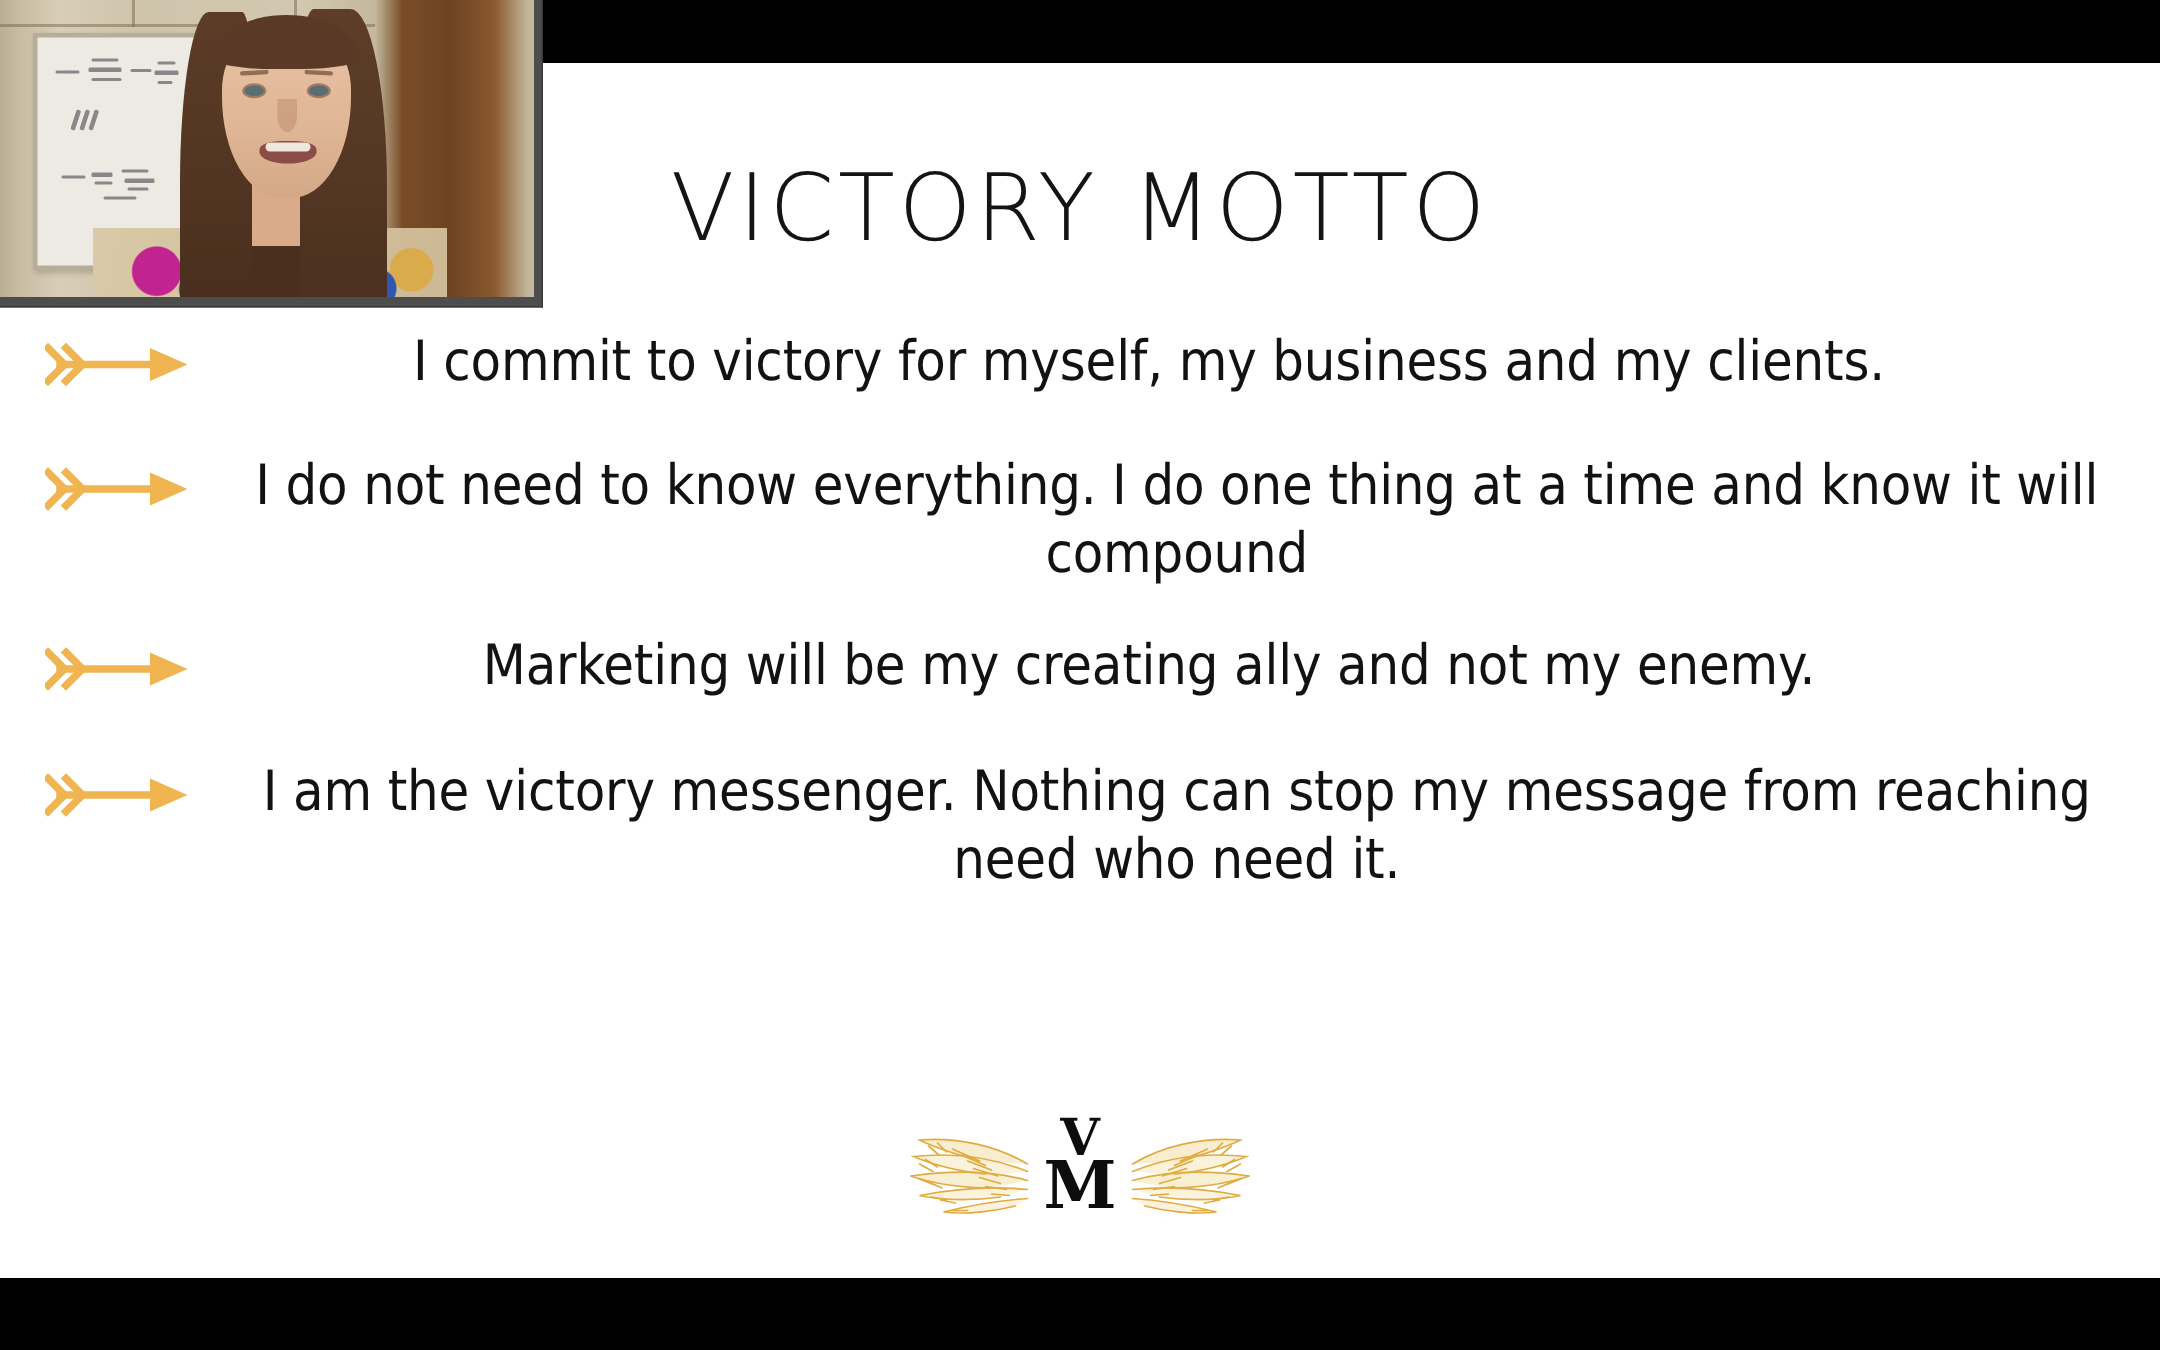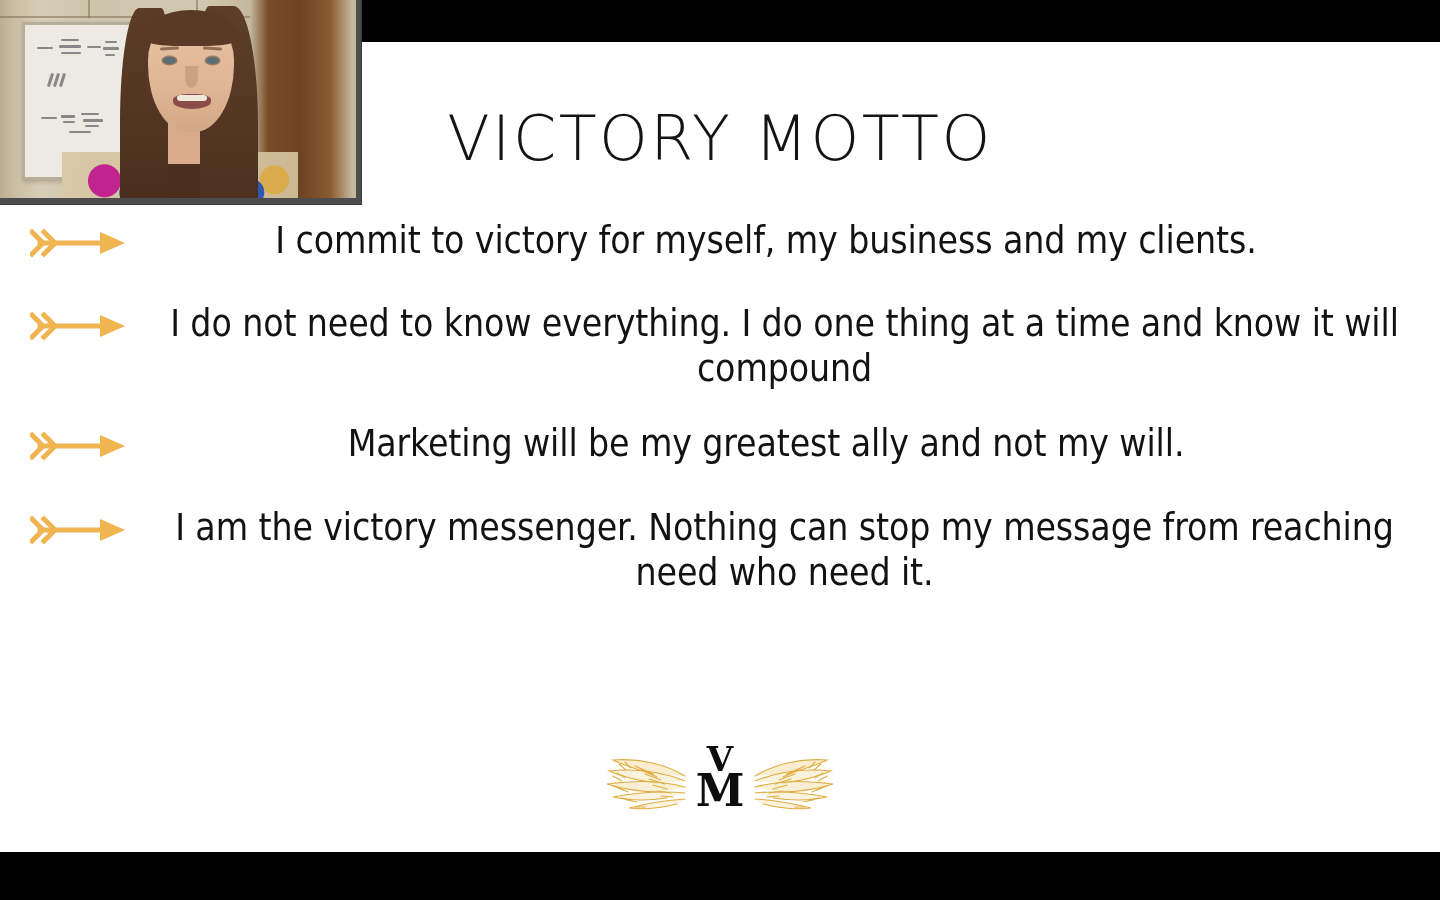--- a/index.html
+++ b/index.html
@@ -324,21 +324,21 @@
         <div class="bullet-arrow">
           <svg width="97" height="34" viewBox="0 0 97 34" aria-hidden="true">
             <g fill="none" stroke="#F0B450" stroke-width="5" stroke-linecap="square">
               <path d="M2 6 L13 17 L2 28"></path>
               <path d="M14 6 L25 17 L14 28"></path>
               <path d="M10 17 L78 17"></path>
             </g>
             <path d="M70 6 L95 17 L70 28 Z" fill="#F0B450"></path>
           </svg>
         </div>
-        <div class="bullet-text">Marketing will be my greatest ally and not my will.</div>
+        <div class="bullet-text">Marketing will be my creating ally and not my enemy.</div>
       </div>
 
       <div class="bullet-row two-line">
         <div class="bullet-arrow">
           <svg width="97" height="34" viewBox="0 0 97 34" aria-hidden="true">
             <g fill="none" stroke="#F0B450" stroke-width="5" stroke-linecap="square">
               <path d="M2 6 L13 17 L2 28"></path>
               <path d="M14 6 L25 17 L14 28"></path>
               <path d="M10 17 L78 17"></path>
             </g>

